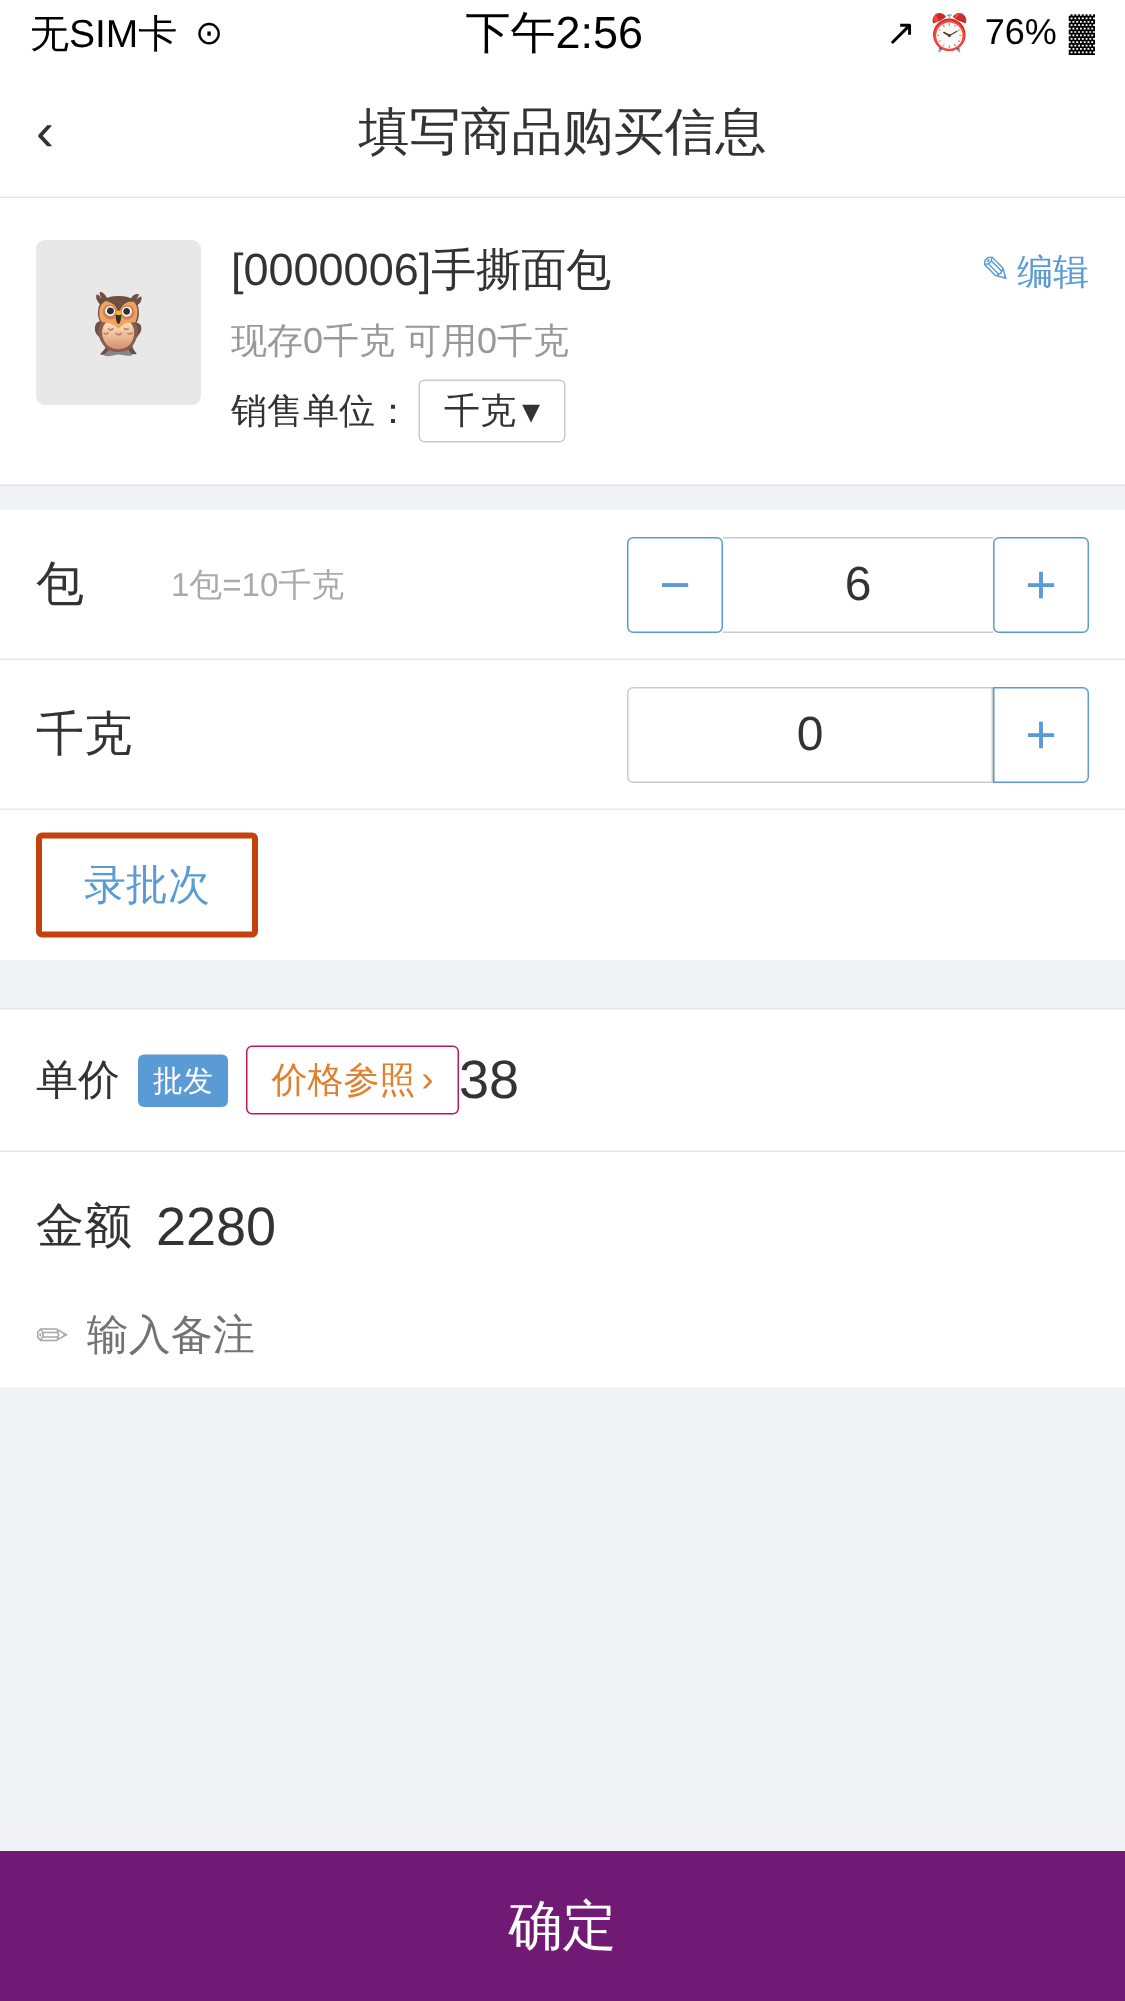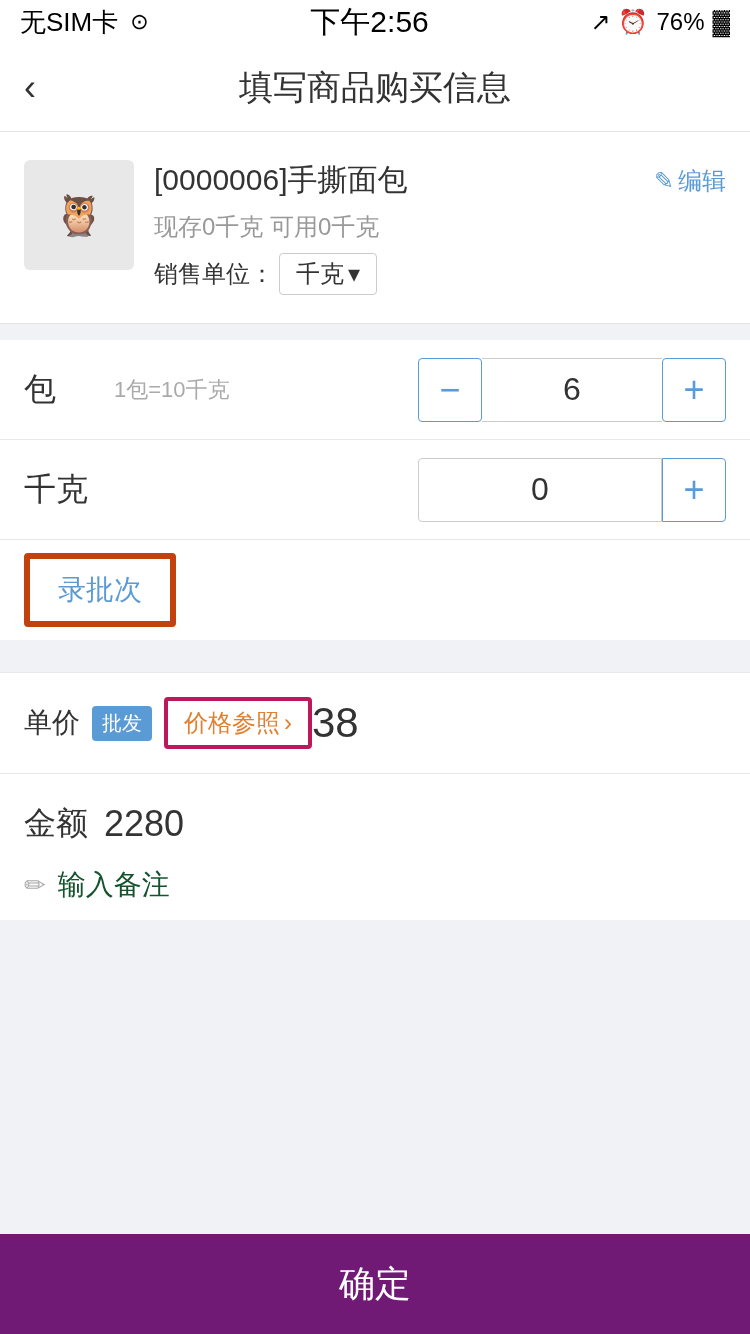--- a/index.html
+++ b/index.html
@@ -215,21 +215,21 @@
       height: 100px;
       display: flex;
       align-items: center;
       justify-content: space-between;
     }
     .total-label {
       font-size: 32px;
       color: #333;
     }
     .record-btn {
-      border: 6px solid #c2410c;
+      border: 4px solid #c2410c;
       border-radius: 4px;
       padding: 12px 28px;
       font-size: 28px;
       color: #5b9bd5;
       background: #fff;
       cursor: pointer;
     }
 
     
     .price-section {
@@ -254,47 +254,47 @@
       color: #333;
     }
     .batch-tag {
       background: #5b9bd5;
       color: #fff;
       font-size: 20px;
       padding: 4px 10px;
       border-radius: 4px;
     }
     .price-ref-btn {
-      border: 4px solid #be185d;
+      border: 1px solid #be185d;
       color: #e08030;
       font-size: 24px;
       padding: 6px 16px;
       border-radius: 4px;
       background: #fff;
       display: flex;
       align-items: center;
       gap: 4px;
       cursor: pointer;
     }
     .price-value {
-      font-size: 42px;
+      font-size: 36px;
       color: #333;
       font-weight: 500;
     }
 
     
     .amount-section {
       background: #fff;
       padding: 28px 24px 16px;
     }
     .amount-row {
       display: flex;
       align-items: center;
       gap: 16px;
-      margin-bottom: 20px;
+      margin-bottom: 31px;
     }
     .amount-label {
       font-size: 32px;
       color: #333;
     }
     .amount-value {
       font-size: 36px;
       color: #333;
       font-weight: 500;
     }
@@ -303,21 +303,21 @@
       align-items: center;
       gap: 12px;
       cursor: pointer;
     }
     .remark-icon {
       font-size: 26px;
       color: #aaa;
     }
     .remark-placeholder {
       font-size: 28px;
-      color: #14532d;
+      color: #737373;
     }
 
     
     .content-area {
       min-height: 350px;
       background: #f0f2f5;
     }
 
     
     .confirm-bar {

